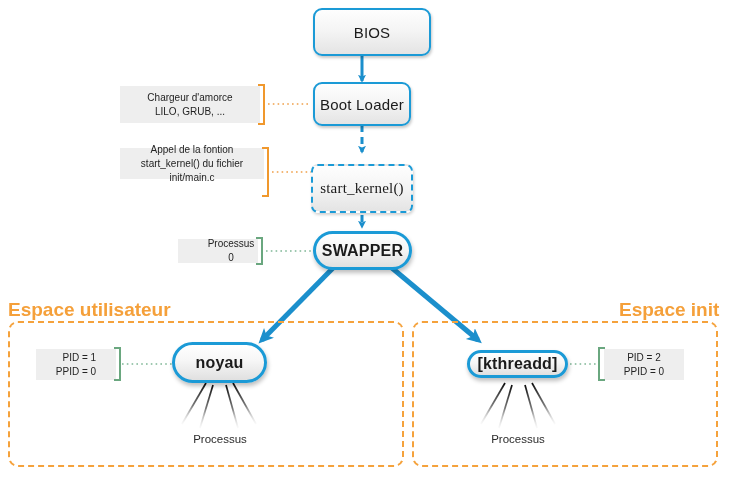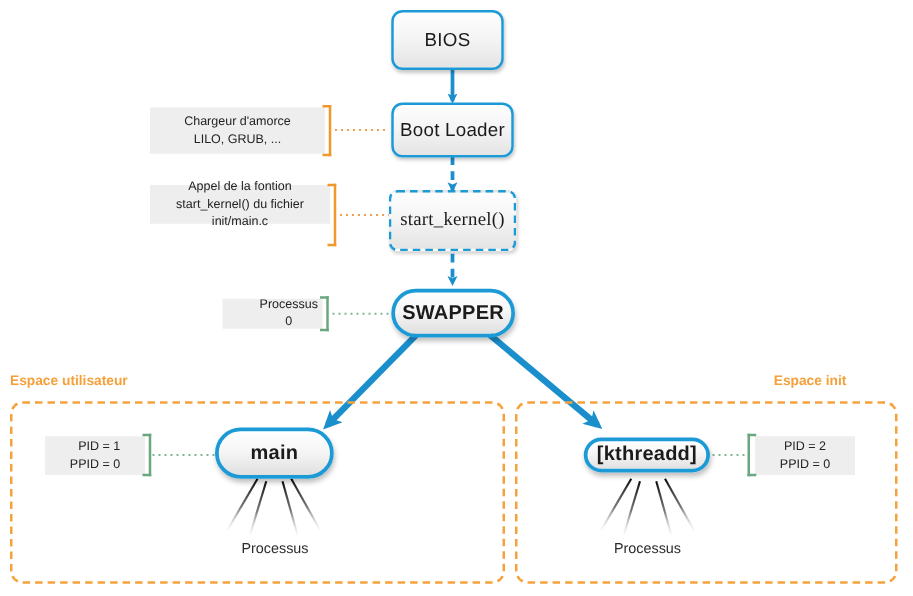--- a/index.html
+++ b/index.html
@@ -112,21 +112,21 @@
     box-sizing: border-box;
     border: 2px dashed #f5a23c;
     border-radius: 10px;
     background: transparent;
     z-index: 1;
   }
   .region-title {
     position: absolute;
     color: #f5a03a;
     font-weight: bold;
-    font-size: 11px;
+    font-size: 19px;
     z-index: 3;
     white-space: nowrap;
   }
 
   
   .caption {
     position: absolute;
     color: #2b2b2b;
     font-size: 11.5px;
     text-align: center;
@@ -206,29 +206,29 @@
       <line x1="532" y1="383" x2="555" y2="424" stroke="url(#fanFade)" stroke-width="1.7"></line>
     </g>
   </svg>
 
   <div class="region-title" style="left:8px; top:299px;">Espace utilisateur</div>
   <div class="region" style="left:8px; top:321px; width:396px; height:146px;"></div>
 
   <div class="region-title" style="left:619px; top:299px;">Espace init</div>
   <div class="region" style="left:412px; top:321px; width:306px; height:146px;"></div>
 
-  <div class="node" style="left:313px; top:8px; width:90px; height:48px;">BIOS</div>
+  <div class="node" style="left:313px; top:8px; width:118px; height:48px;">BIOS</div>
 
   <div class="node" style="left:313px; top:82px; width:98px; height:44px;">Boot Loader</div>
 
-  <div class="node dashed" style="left:311px; top:152px; width:102px; height:49px;">start_kernel()</div>
+  <div class="node dashed" style="left:311px; top:164px; width:102px; height:49px;">start_kernel()</div>
 
   <div class="node pill" style="left:313px; top:231px; width:99px; height:39px;">SWAPPER</div>
 
-  <div class="node pill" style="left:172px; top:342px; width:95px; height:41px;">main</div>
+  <div class="node pill" style="left:172px; top:342px; width:95px; height:41px;">noyau</div>
 
   <div class="node pill" style="left:467px; top:350px; width:101px; height:28px;">[kthreadd]</div>
 
   <div class="callout" style="left:120px; top:86px; width:140px; height:37px;">
     <span class="lines">Chargeur d'amorce
 LILO, GRUB, ...</span>
   </div>
   <div class="brk-o-right" style="left:258px; top:84px; height:41px;"></div>
 
   <div class="callout" style="left:120px; top:148px; width:144px; height:31px;">

